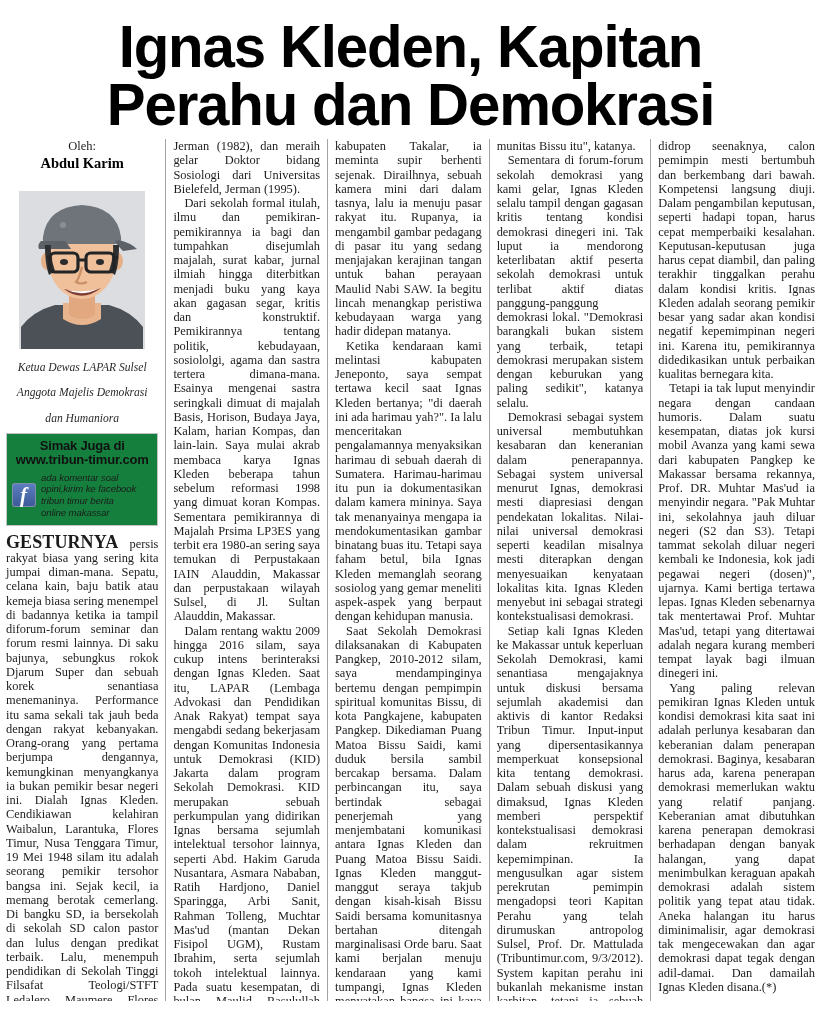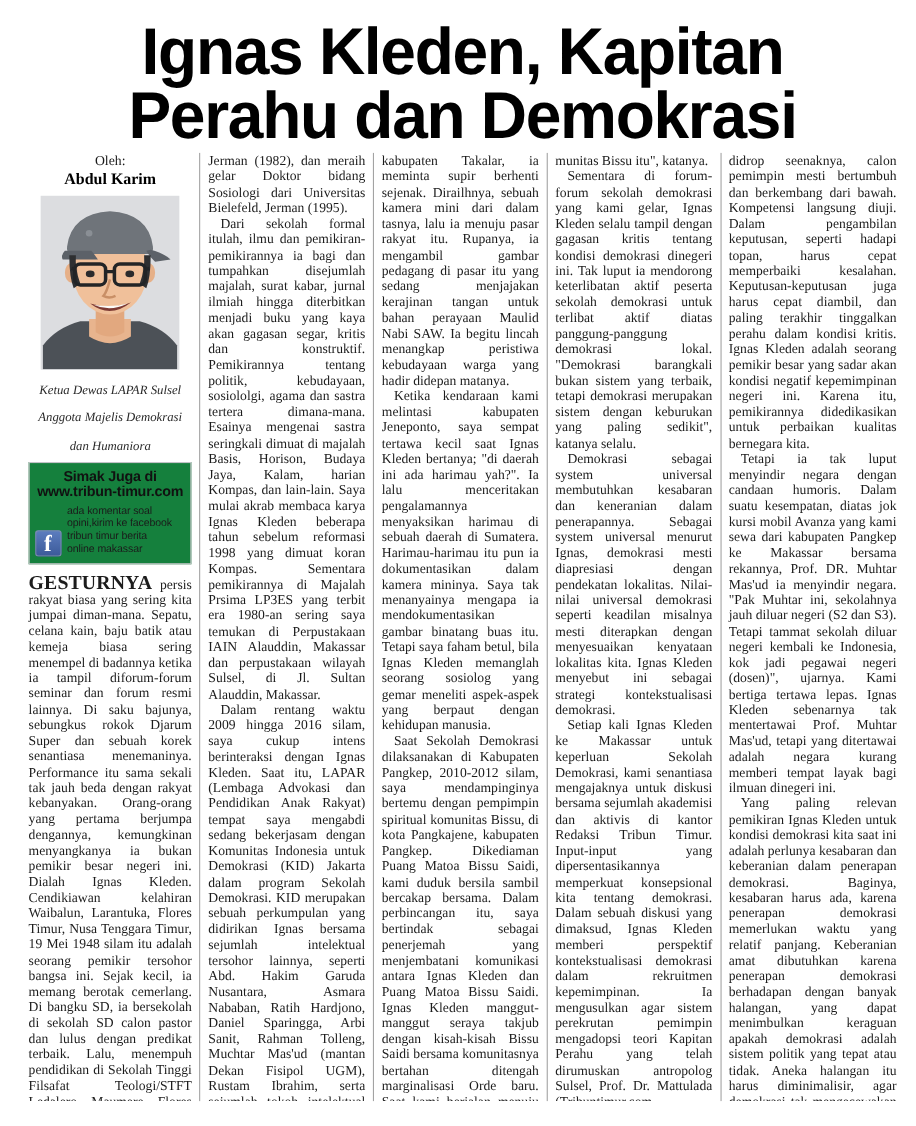--- a/index.html
+++ b/index.html
@@ -13,21 +13,21 @@
     height: 1024px;
     overflow: hidden;
     font-family: "Liberation Serif", serif;
     color: #1a1a1a;
     position: relative;
   }
   .page {
     width: 833px;
     height: 1024px;
     box-sizing: border-box;
-    padding: 14px 16px 6px 24px;
+    padding: 14px 16px 6px 4px;
     position: relative;
   }
 
   
   .headline {
     font-family: "Liberation Sans", sans-serif;
     font-weight: bold;
     font-size: 60px;
     line-height: 0.96;
     letter-spacing: -1.2px;
@@ -77,21 +77,21 @@
     line-height: 1.2;
     color: #1a1a1a;
     margin-bottom: 1px;
   }
   .byline .author {
     font-family: "Liberation Serif", serif;
     font-weight: bold;
     font-size: 14.5px;
     line-height: 1.2;
     color: #000;
-    margin-bottom: 5px;
+    margin-bottom: 18px;
   }
 
   
   .portrait {
     width: 126px;
     height: 158px;
     margin: 0 auto 3px auto;
     position: relative;
     overflow: hidden;
     background: #d8d9db;
@@ -121,23 +121,24 @@
     font-weight: bold;
     font-size: 13px;
     line-height: 1.12;
     text-align: center;
     color: #111;
     letter-spacing: -0.2px;
   }
   .promo-title span { display: block; }
   .promo-body {
     display: flex;
-    align-items: flex-end;
+    align-items: center;
     gap: 5px;
     margin-top: 4px;
+    font-style: italic;
   }
   .fb-icon {
     flex: 0 0 auto;
     width: 24px;
     height: 24px;
     border-radius: 3px;
     background: linear-gradient(#5d7ec0, #3b5998);
     position: relative;
     box-shadow: 0 0 0 1px #7d8ea8 inset;
   }

